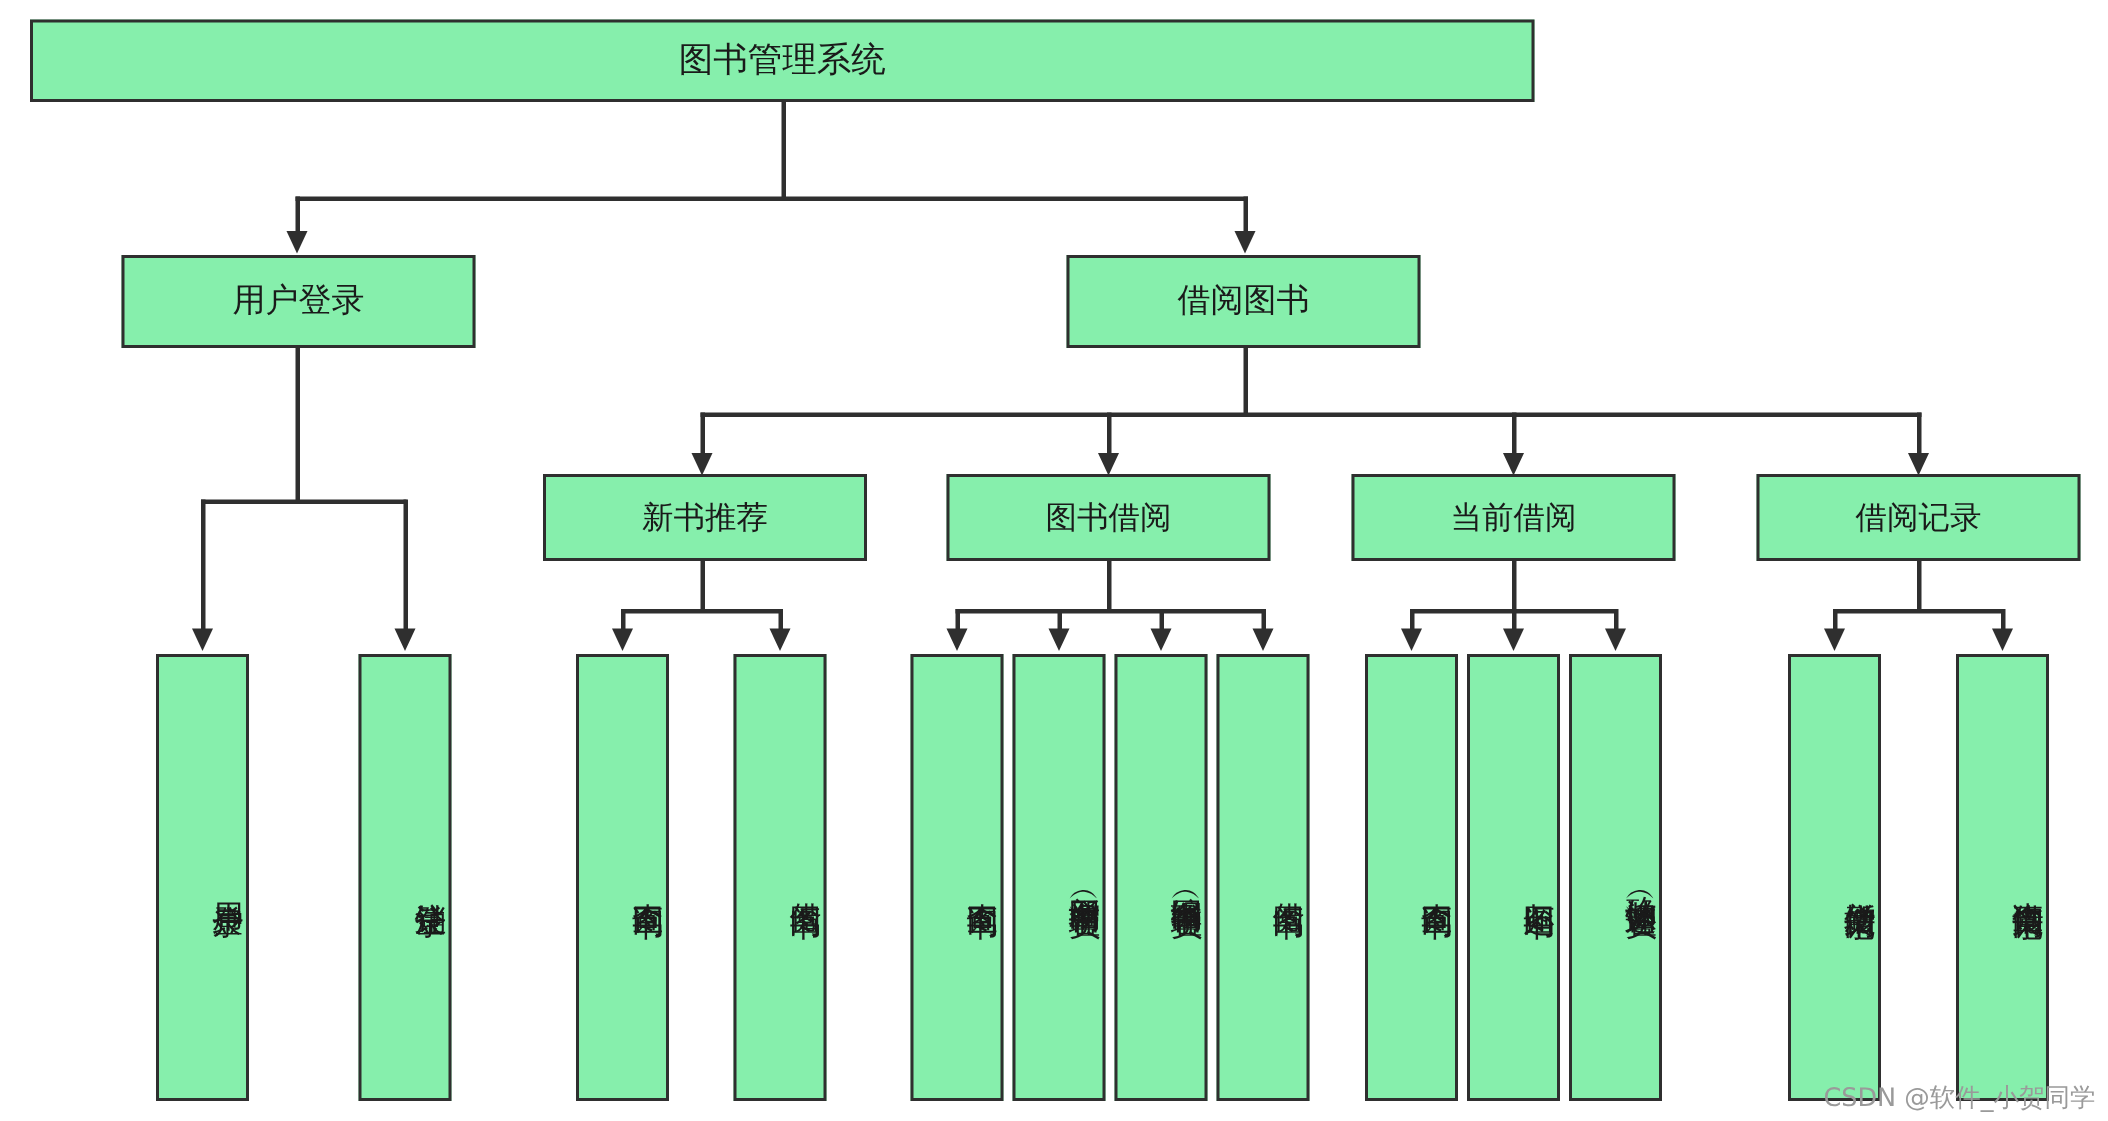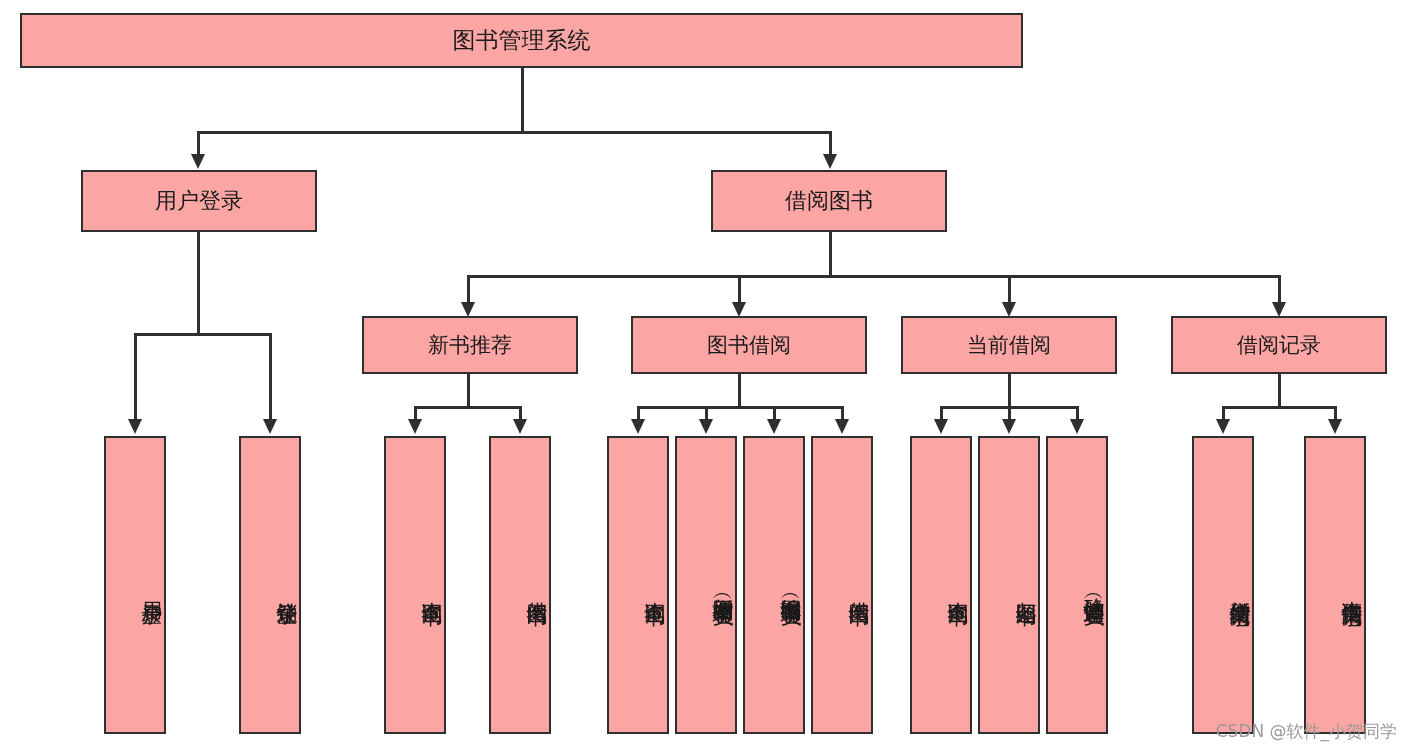--- a/index.html
+++ b/index.html
@@ -14,21 +14,21 @@
     position: relative;
     width: 1405px;
     height: 747px;
     background: #ffffff;
     overflow: hidden;
   }
   
   .node {
     position: absolute;
     box-sizing: border-box;
-    background: #fca5a5;
+    background: #86efac;
     border: 2.5px solid #2f2f2f;
     display: flex;
     align-items: center;
     justify-content: center;
     color: #1a1a1a;
     line-height: 1.18;
   }
   .node.root {
     font-size: 23px;
   }
@@ -126,21 +126,21 @@
 
   <div class="vline" style="left:1008px; top:275px; height:29px;"></div>
   <div class="arrow" style="left:1002px; top:302px;"></div>
 
   <div class="vline" style="left:1278px; top:275px; height:29px;"></div>
   <div class="arrow" style="left:1272px; top:302px;"></div>
 
   <div class="node level3" style="left:362px; top:316px; width:216px; height:58px;align-items:center;">
     <span class="lbl">新书推荐</span>
   </div>
-  <div class="node level3" style="left:631px; top:316px; width:236px; height:58px;">
+  <div class="node level3" style="left:631px; top:316px; width:216px; height:58px;">
     <span class="lbl">图书借阅</span>
   </div>
   <div class="node level3" style="left:1171px; top:316px; width:216px; height:58px;">
     <span class="lbl">借阅记录</span>
   </div>
   <div class="node level3" style="left:901px; top:316px; width:216px; height:58px;">
     <span class="lbl">当前借阅</span>
   </div>
 
   <div class="vline" style="left:467px; top:374px; height:34px;"></div>

